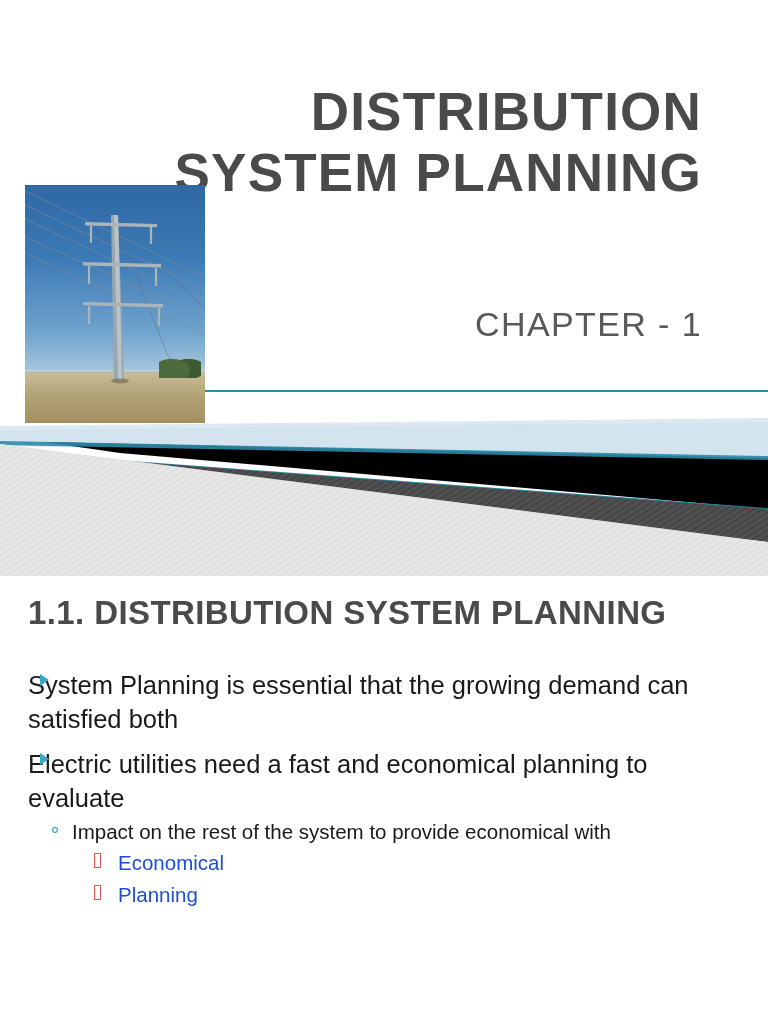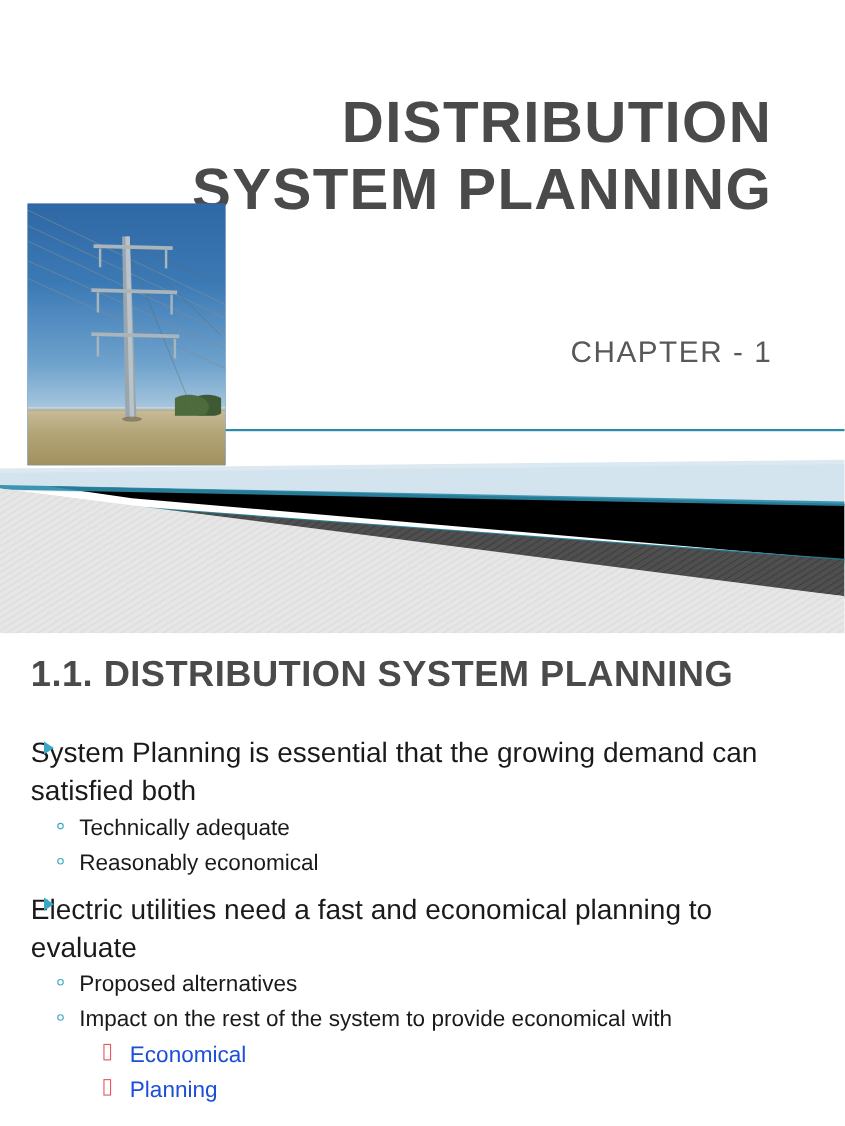--- a/index.html
+++ b/index.html
@@ -47,21 +47,21 @@
   .chapter-block {
     position: absolute;
     left: 40px;
     top: 305px;
     width: 662px;
     text-align: right;
   }
   .chapter-text {
     font-family: "Liberation Sans", sans-serif;
     font-weight: normal;
-    font-size: 27px;
+    font-size: 34px;
     letter-spacing: 1.4px;
     color: #585858;
     margin: 0;
   }
 
   
   .teal-rule {
     position: absolute;
     left: 205px;
     top: 390px;
@@ -303,39 +303,28 @@
 <section id="slide-content">
 
   <h2 class="content-heading">1.1. DISTRIBUTION SYSTEM PLANNING</h2>
 
   <div class="bullet-area">
     <ul class="lvl1">
 
       <li class="b1">
         <span class="marker"></span>
         <span class="b-text">System Planning is essential that the growing demand can be satisfied both</span>
-        <ul class="lvl2">
-          <li class="b2">
-            <span class="marker"></span>
-            <span class="b-text">Technically adequate</span>
-          </li>
-          <li class="b2">
-            <span class="marker"></span>
-            <span class="b-text">Reasonably economical</span>
-          </li>
-        </ul>
       </li>
 
       <li class="b1" style="margin-top:10px;">
         <span class="marker"></span>
         <span class="b-text">Electric utilities need a fast and economical planning to evaluate</span>
         <ul class="lvl2">
           <li class="b2">
             <span class="marker"></span>
-            <span class="b-text">Proposed alternatives</span>
           </li>
           <li class="b2">
             <span class="marker"></span>
             <span class="b-text">Impact on the rest of the system to provide economical with</span>
             <ul class="lvl3">
               <li class="b3">
                 <span class="marker"></span>
                 <span class="b-text">Economical</span>
               </li>
               <li class="b3">

